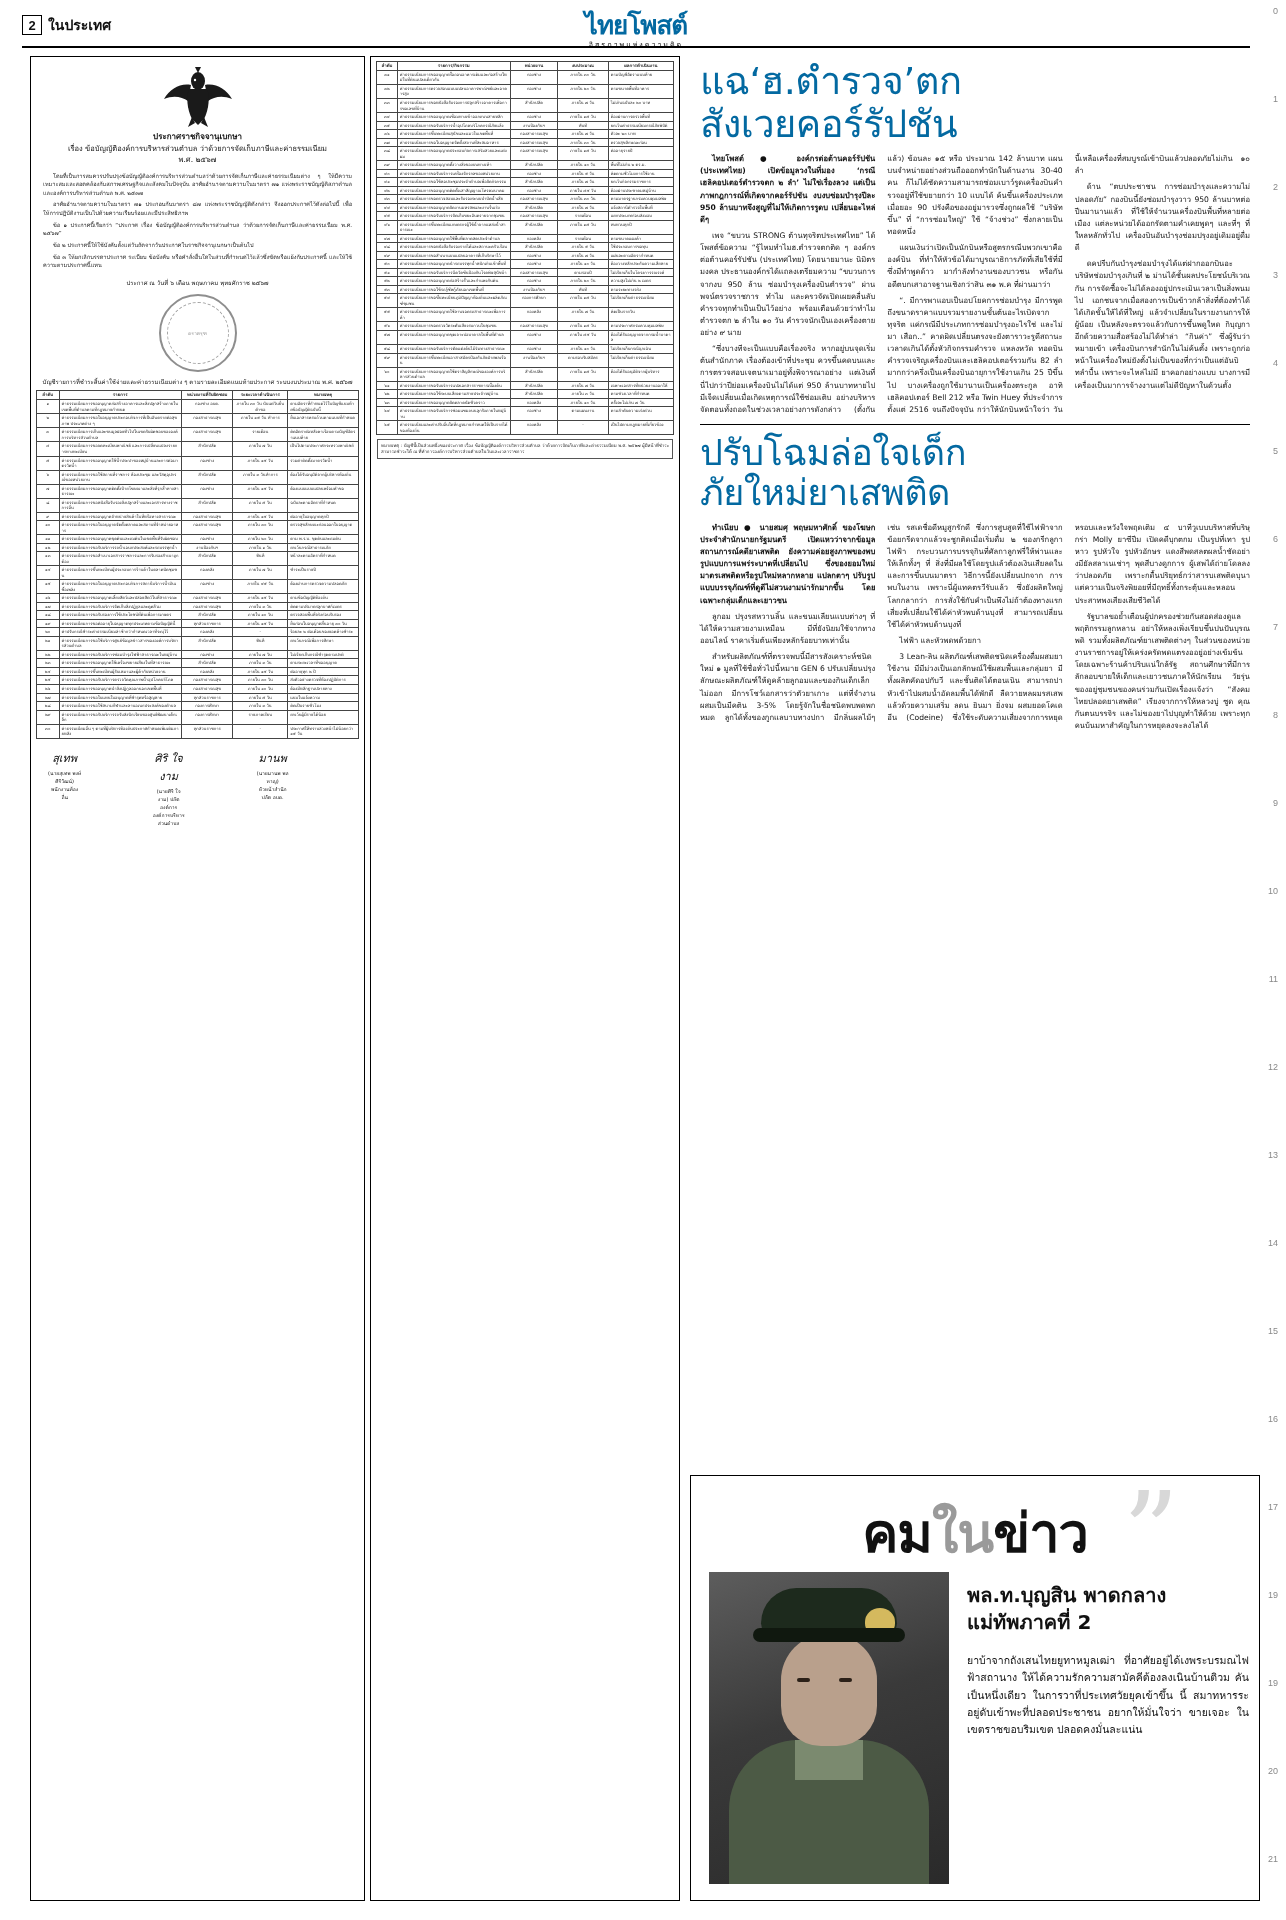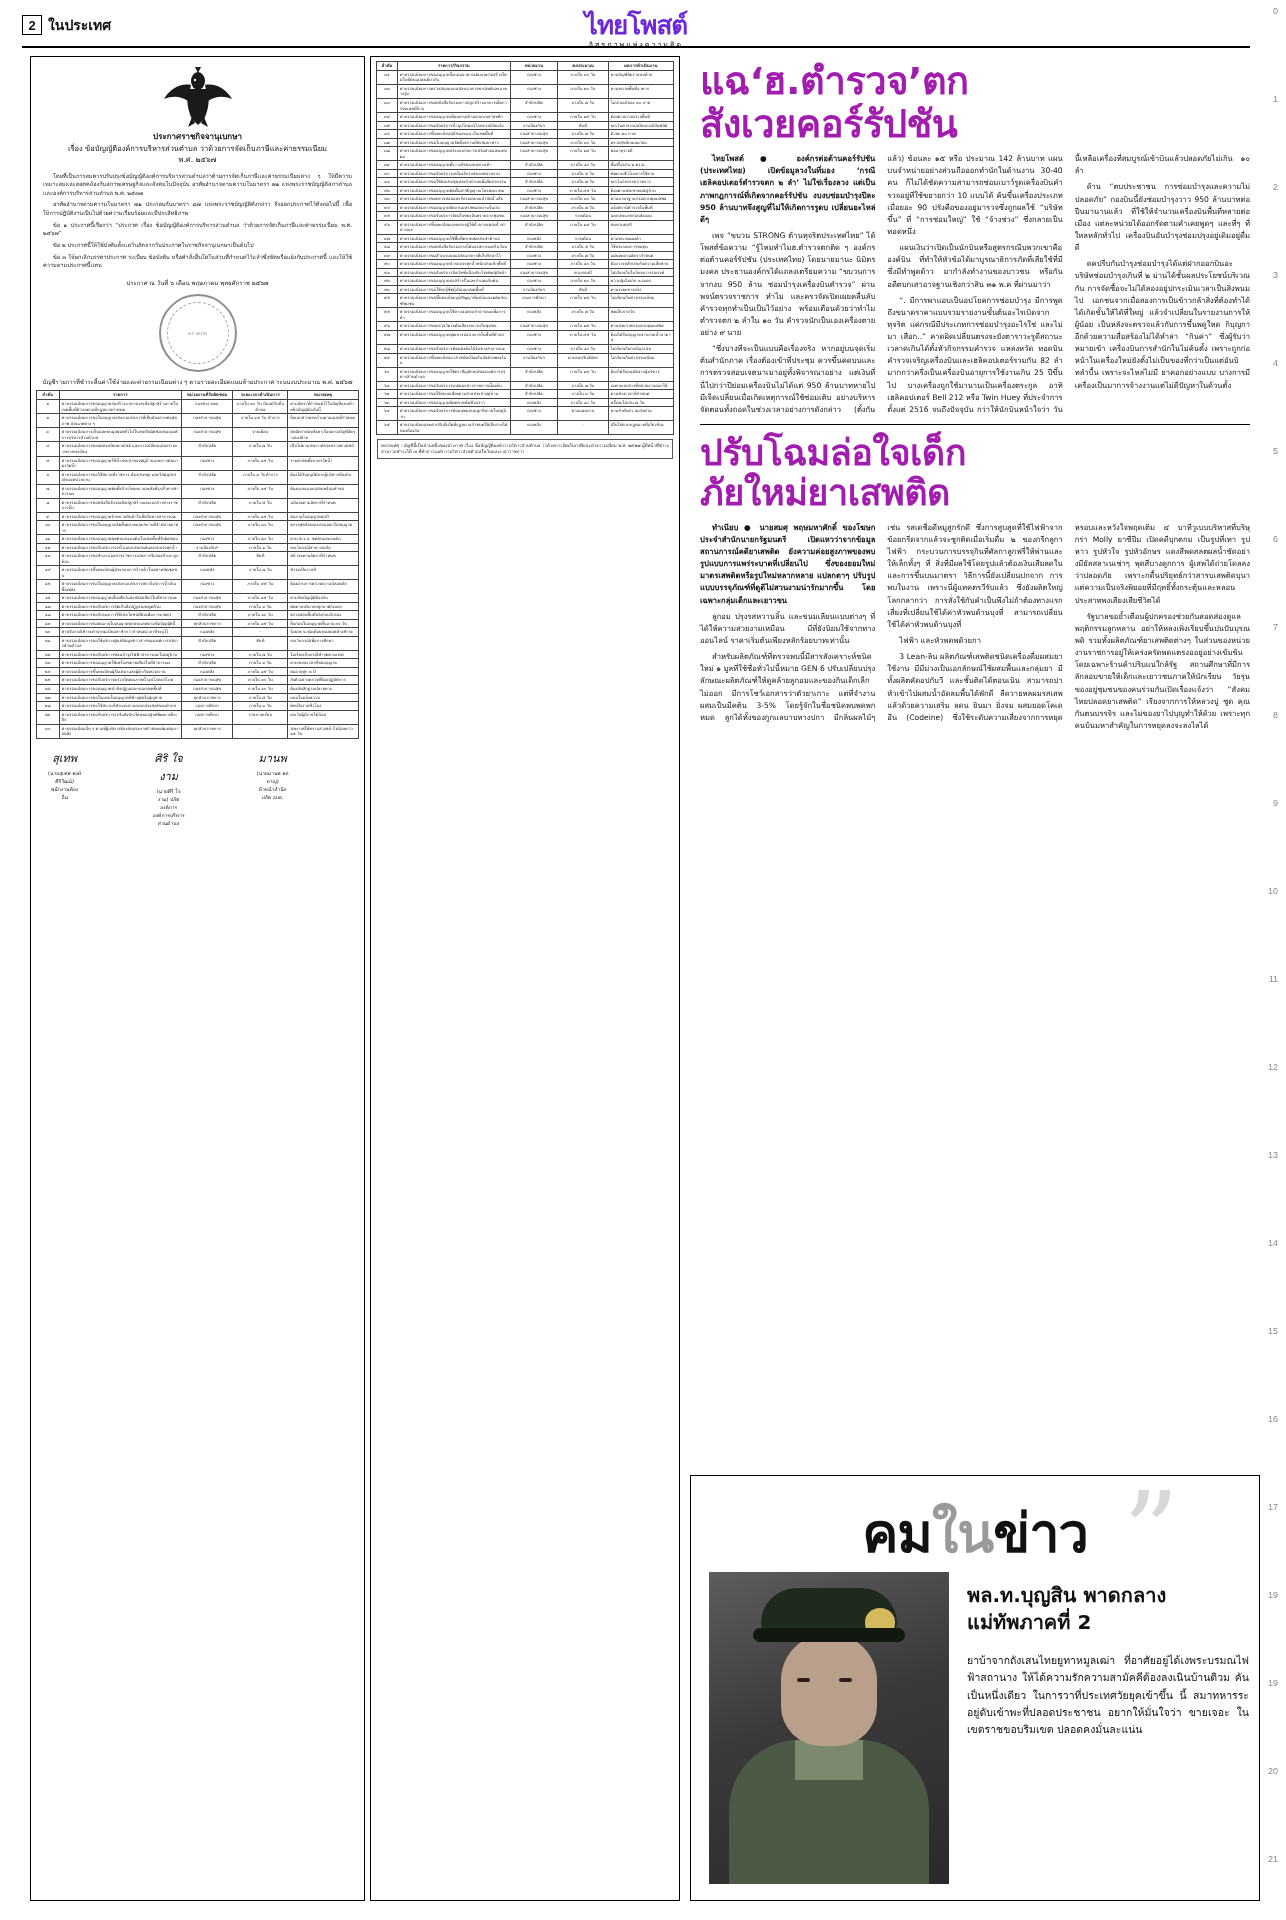--- a/index.html
+++ b/index.html
@@ -41,21 +41,21 @@
     font-size:13px; font-weight:bold;
     font-family:"Liberation Sans", sans-serif;
   }
   .folio-label { font-size:14px; font-weight:bold; }
   .logo {
     position:absolute; left:50%; top:-2px; transform:translateX(-50%);
     text-align:center;
   }
   .logo-main {
     font-size:26px; font-weight:bold; letter-spacing:-1px;
-    line-height:1; color:#6d28d9;
+    line-height:1; color:#0369a1;
   }
   .logo-sub {
     font-size:7px; letter-spacing:2px; color:#000; margin-top:1px;
     font-family:"Liberation Sans", sans-serif;
   }
   
   .col {
     position:absolute;
     background:#fff;
   }
@@ -110,22 +110,22 @@
   table.gt td.c { text-align:center; }
   .sig-row {
     display:flex; justify-content:flex-end; margin:10px 4px 4px 4px;
     font-size:5px; text-align:center;
   }
   .sig-row div { width:32%; }
   .sig-name { font-style:italic; font-size:11px; margin-bottom:2px; }
   .footnote { font-size:4.4px; margin:4px 6px; line-height:1.4; text-align:justify; border:0.5px solid #555; padding:3px;}
   
   .headline {
-    font-size:38px; font-weight:bold; line-height:1.12; letter-spacing:-0.5px;
-    margin:4px 10px 0 10px; color:#a21caf;
+    font-size:38px; font-weight:normal; line-height:1.12; letter-spacing:-0.5px;
+    margin:4px 10px 0 10px; color:#0369a1;
   }
   .headline.h2 { font-size:36px; margin-top:0; }
   .rule-thin  { height:1px; background:#000; margin:8px 10px; }
   .story {
     column-count:3; column-gap:12px; column-rule:0px;
     margin:8px 10px 0 10px;
     font-size:7.6px; line-height:1.6; text-align:justify; color:#111;
   }
   .story p { margin:0 0 4px 0; text-indent:12px; }
   .story .lead { font-weight:bold; }

